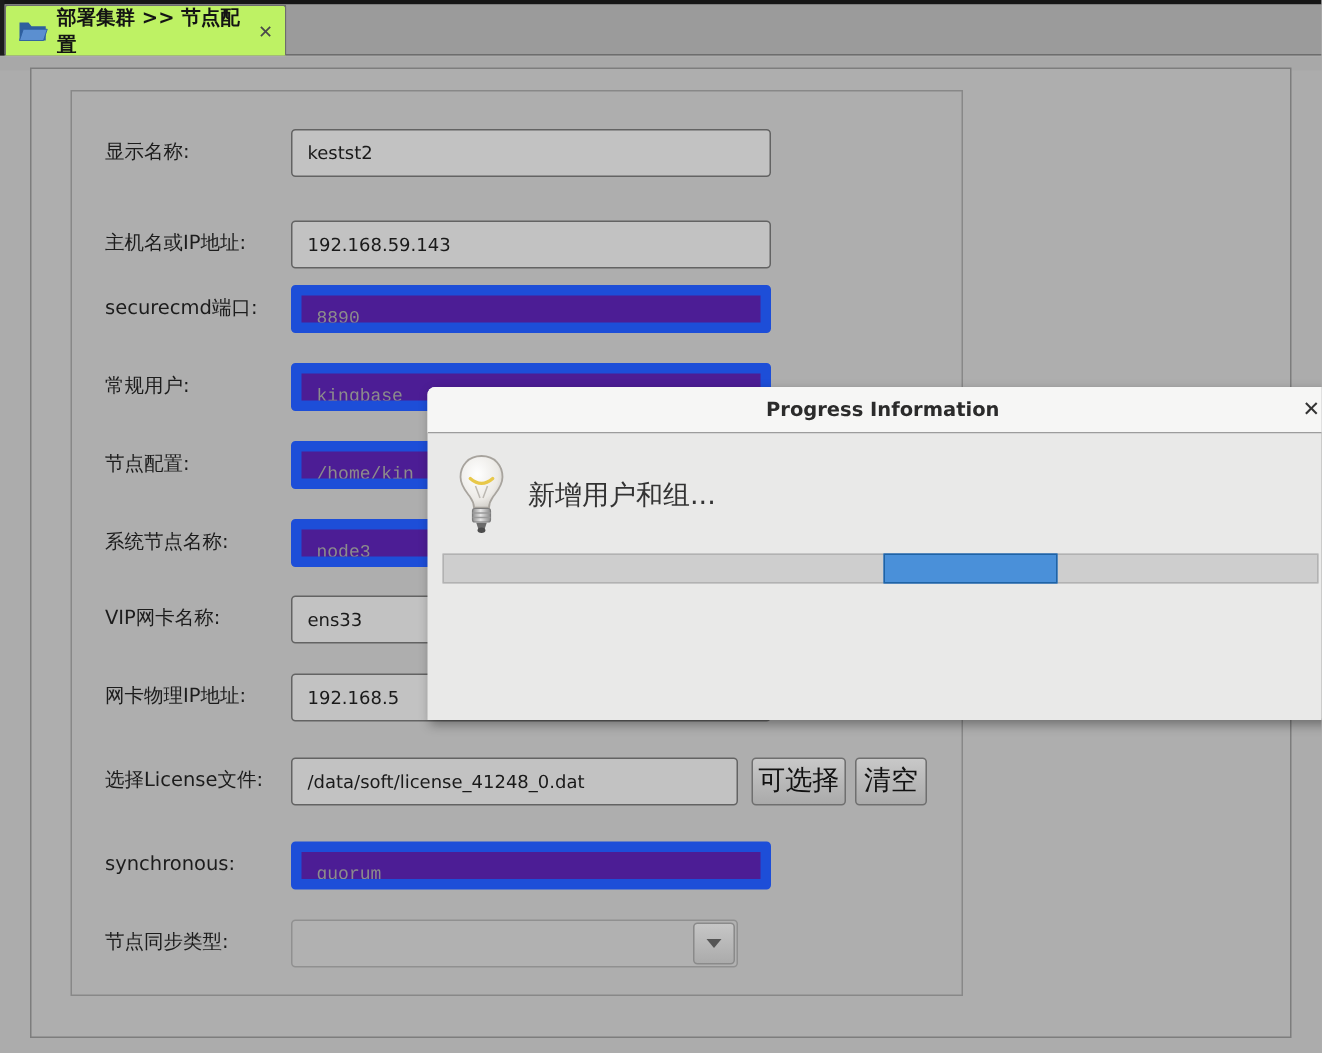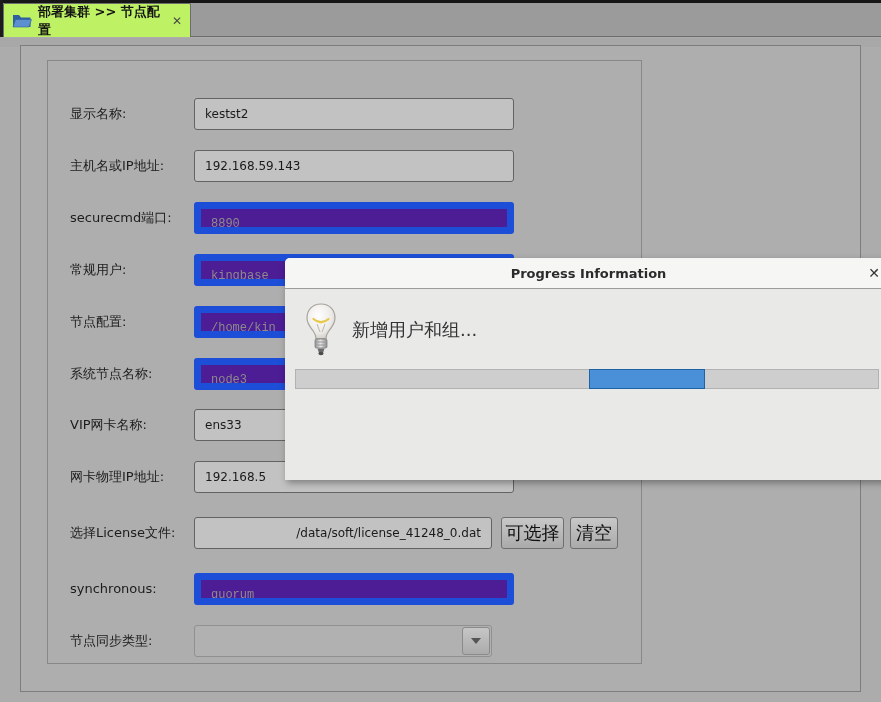--- a/index.html
+++ b/index.html
@@ -30,33 +30,33 @@
 
   .outer-panel {
     position: absolute; left: 20px; top: 45px; width: 841px; height: 647px;
     background: #aeaeae; border: 1px solid #7d7d7d;
   }
   .group-box {
     position: absolute; left: 26px; top: 14px; width: 595px; height: 604px;
     border: 1px solid #888888;
   }
 
-  .row { position: absolute; left: 0; width: 100%; height: 24px; margin-top: 12px; }
+  .row { position: absolute; left: 0; width: 100%; height: 24px; }
   .row-label {
     position: absolute; left: 22px; top: 0; height: 32px; line-height: 32px;
     font-size: 13px; color: #1c1c1c; white-space: nowrap;
   }
   .field {
     position: absolute; left: 146px; top: 0; width: 320px; height: 32px;
     border-radius: 3px; padding: 0 10px; line-height: 30px;
     font-size: 12px; white-space: nowrap; overflow: hidden;
   }
   .field.enabled { background: #c2c2c2; border: 1px solid #636363; color: #1a1a1a; }
   .field.disabled { background: #4c1d95; border: 7px solid #1d4ed8; color: #8c8c8c; font-family: Liberation Mono, monospace; }
-  .field.short { width: 298px; text-align: right; }
+  .field.short { width: 298px; }
 
   .mini-btn {
     position: absolute; top: 0; height: 32px;
     background: linear-gradient(#c8c8c8, #aaaaaa);
     border: 1px solid #6f6f6f; border-radius: 3px;
     font-size: 18px; color: #111; text-align: center; line-height: 30px;
     cursor: default;
   }
   .btn-select { left: 453px; width: 63px; }
   .btn-clear  { left: 522px; width: 48px; }
@@ -133,21 +133,21 @@
 <div class="band"></div>
 
 <div class="outer-panel">
   <div class="group-box">
 
     <div class="row" style="top:25px">
       <span class="row-label">显示名称:</span>
       <div class="field enabled">kestst2</div>
     </div>
 
-    <div class="row" style="top:77px">
+    <div class="row" style="top:86px">
       <span class="row-label">主机名或IP地址:</span>
       <div class="field enabled">192.168.59.143</div>
     </div>
 
     <div class="row" style="top:129px">
       <span class="row-label">securecmd端口:</span>
       <div class="field disabled">8890</div>
     </div>
 
     <div class="row" style="top:181px">

